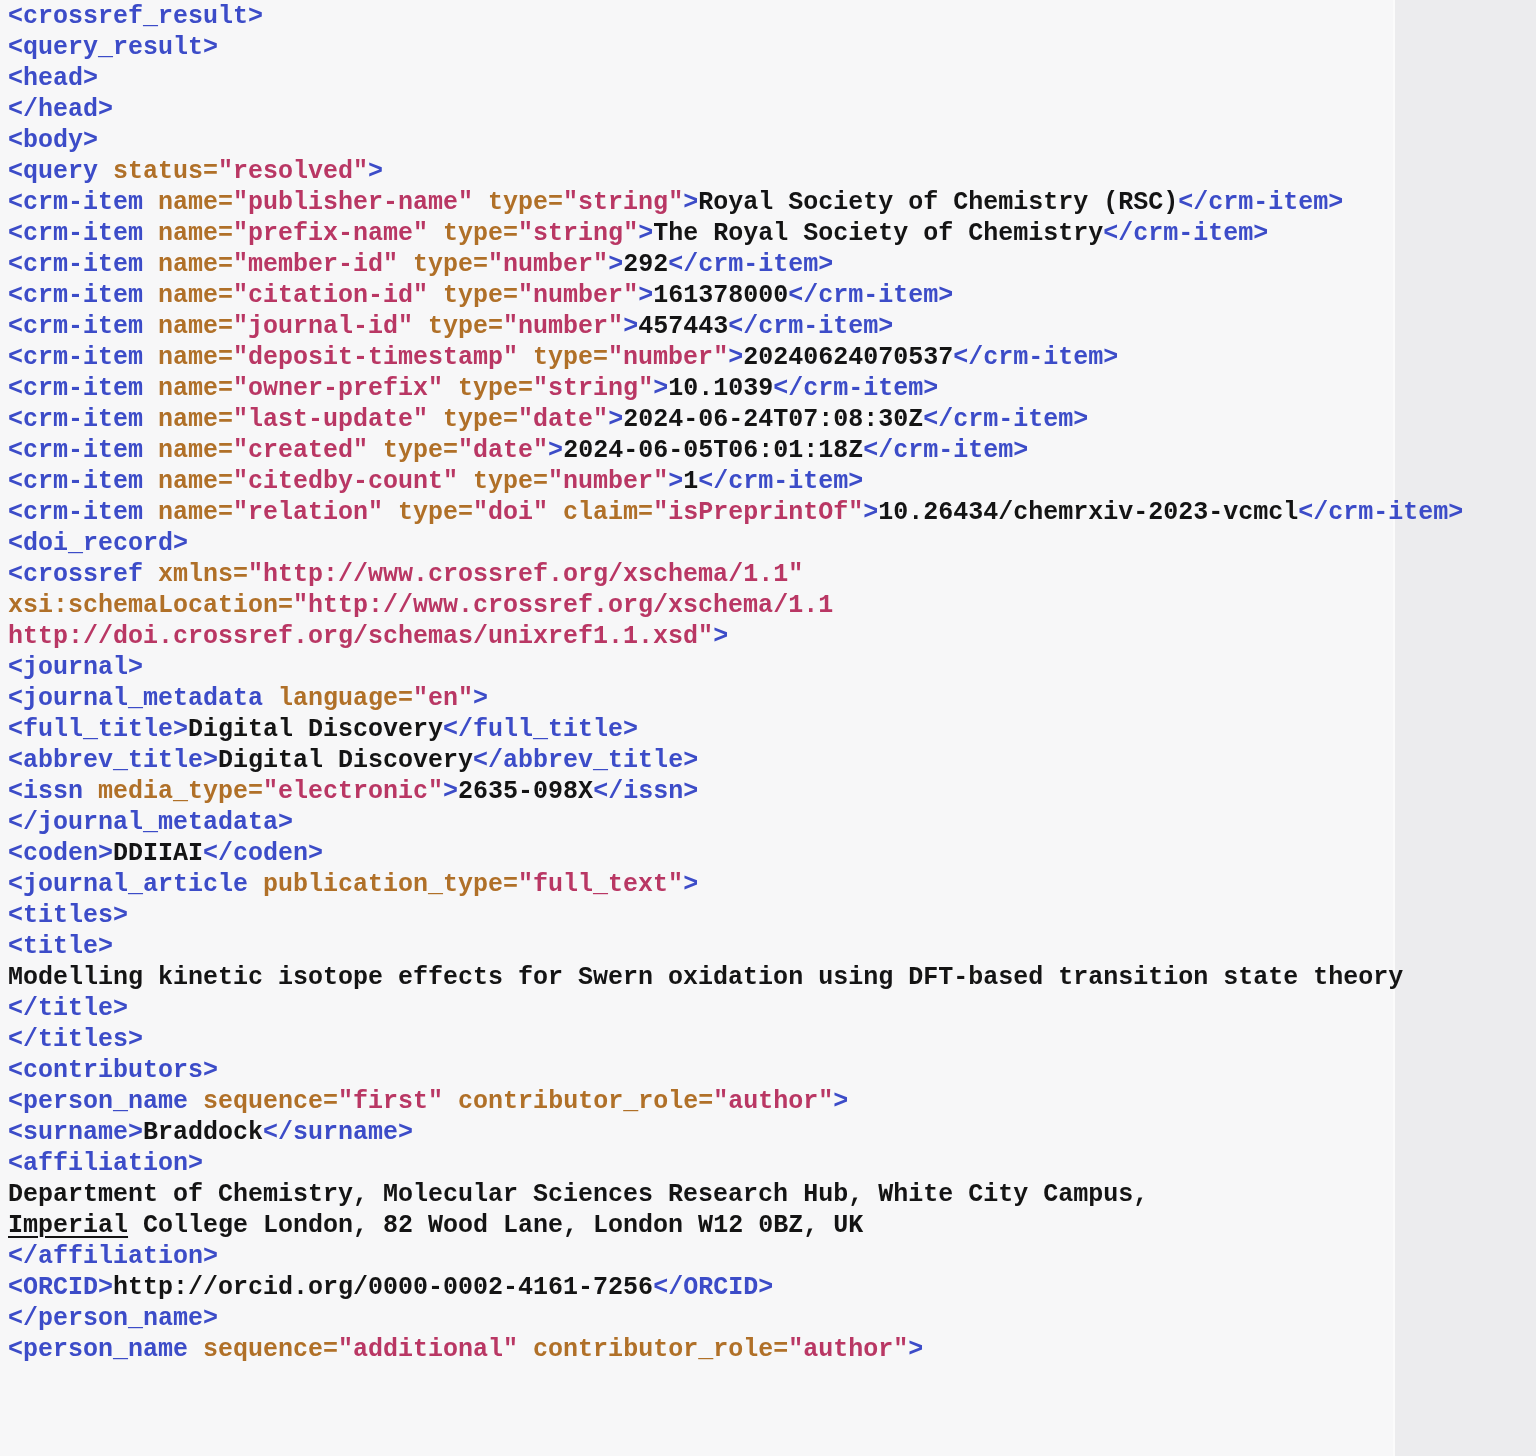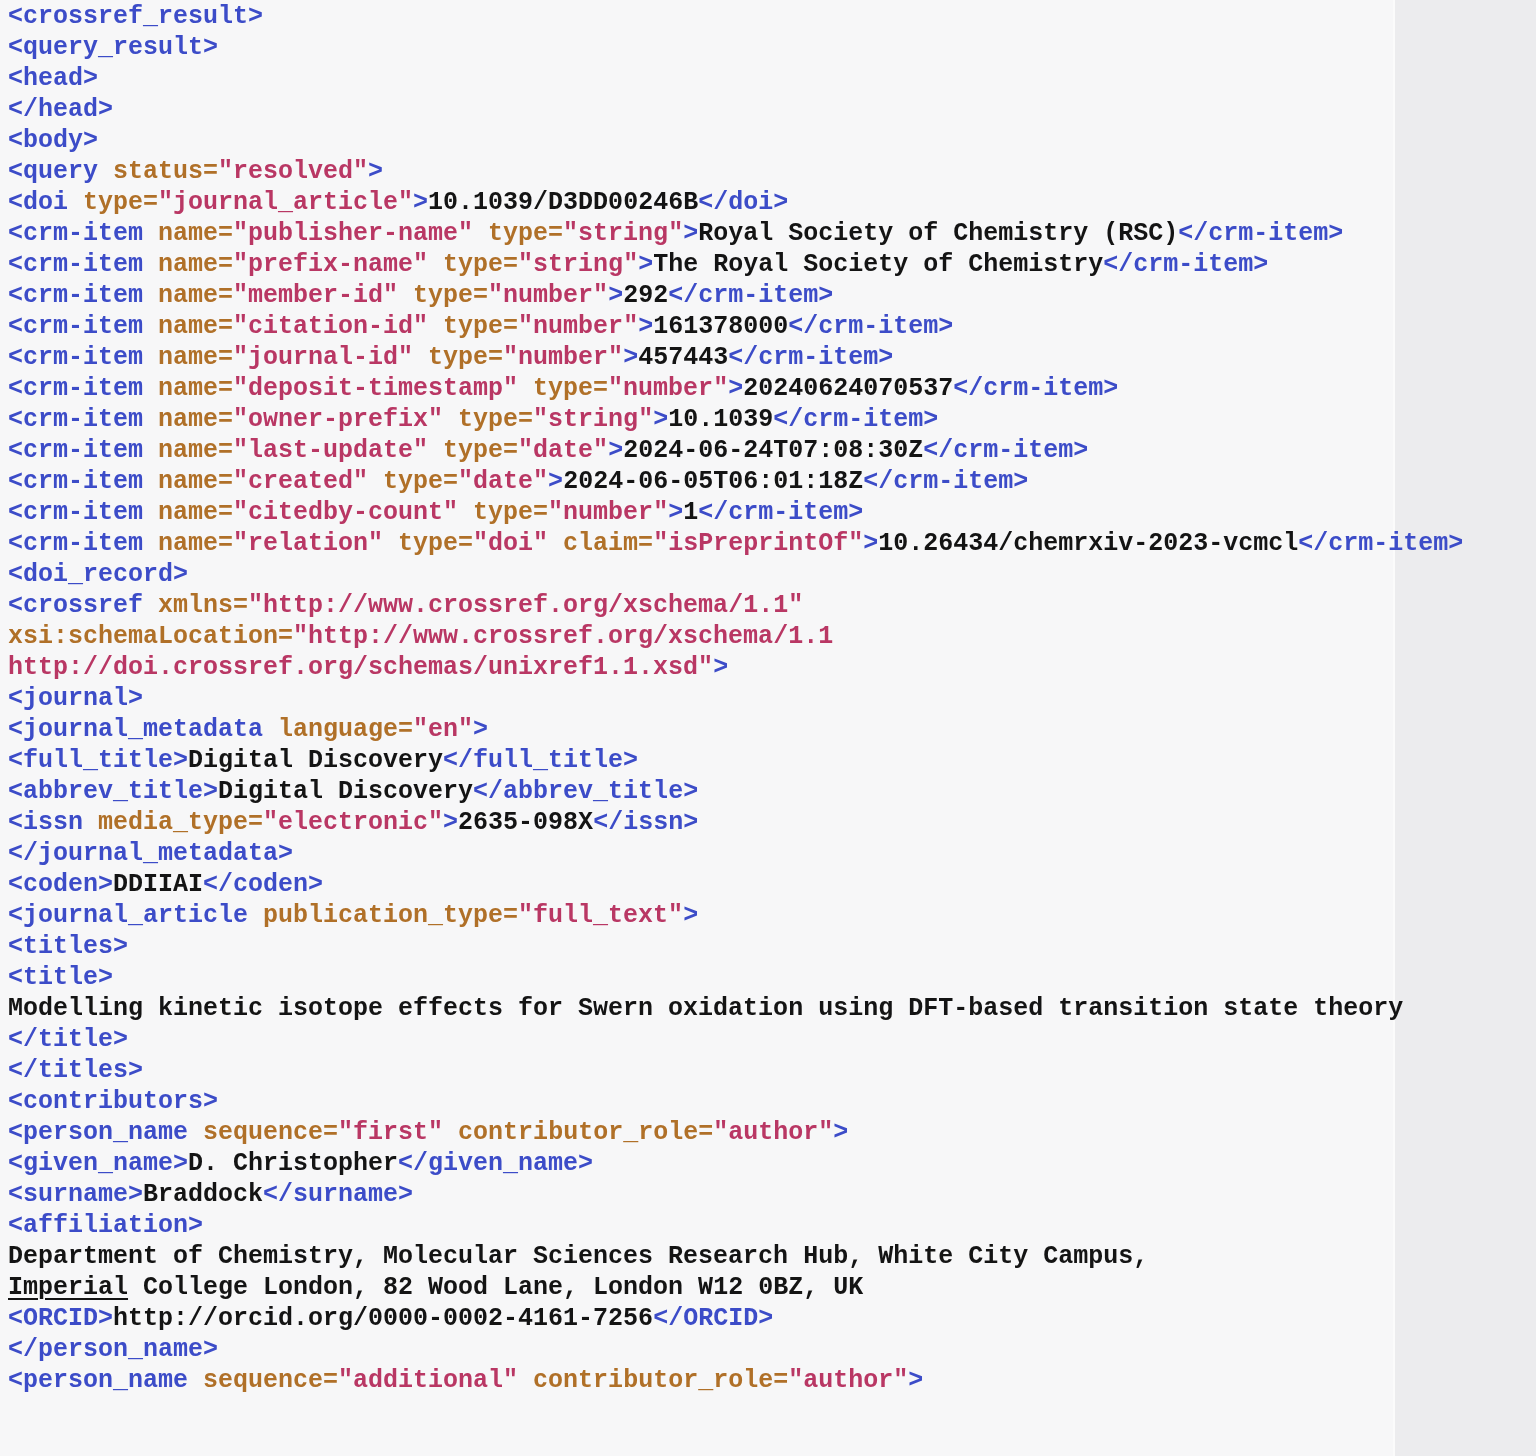--- a/index.html
+++ b/index.html
@@ -58,21 +58,20 @@
 <body>
 
 <div class="gutter"></div>
 <div class="source" id="xml-source">
     <div class="line"><span class="seg-tag">&lt;crossref_result&gt;</span></div>
     <div class="line"><span class="seg-tag">&lt;query_result&gt;</span></div>
     <div class="line"><span class="seg-tag">&lt;head&gt;</span></div>
     <div class="line"><span class="seg-tag">&lt;/head&gt;</span></div>
     <div class="line"><span class="seg-tag">&lt;body&gt;</span></div>
     <div class="line"><span class="seg-tag">&lt;query </span><span class="seg-attr">status=</span><span class="seg-val">"resolved"</span><span class="seg-tag">&gt;</span></div>
-    <div class="line"><span class="seg-tag">&lt;doi </span><span class="seg-attr">type=</span><span class="seg-val">"journal_article"</span><span class="seg-tag">&gt;</span><span class="seg-text">10.1039/D3DD00246B</span><span class="seg-tag">&lt;/doi&gt;</span></div>
     <div class="line"><span class="seg-tag">&lt;crm-item </span><span class="seg-attr">name=</span><span class="seg-val">"publisher-name"</span><span class="seg-attr"> type=</span><span class="seg-val">"string"</span><span class="seg-tag">&gt;</span><span class="seg-text">Royal Society of Chemistry (RSC)</span><span class="seg-tag">&lt;/crm-item&gt;</span></div>
     <div class="line"><span class="seg-tag">&lt;crm-item </span><span class="seg-attr">name=</span><span class="seg-val">"prefix-name"</span><span class="seg-attr"> type=</span><span class="seg-val">"string"</span><span class="seg-tag">&gt;</span><span class="seg-text">The Royal Society of Chemistry</span><span class="seg-tag">&lt;/crm-item&gt;</span></div>
     <div class="line"><span class="seg-tag">&lt;crm-item </span><span class="seg-attr">name=</span><span class="seg-val">"member-id"</span><span class="seg-attr"> type=</span><span class="seg-val">"number"</span><span class="seg-tag">&gt;</span><span class="seg-text">292</span><span class="seg-tag">&lt;/crm-item&gt;</span></div>
     <div class="line"><span class="seg-tag">&lt;crm-item </span><span class="seg-attr">name=</span><span class="seg-val">"citation-id"</span><span class="seg-attr"> type=</span><span class="seg-val">"number"</span><span class="seg-tag">&gt;</span><span class="seg-text">161378000</span><span class="seg-tag">&lt;/crm-item&gt;</span></div>
     <div class="line"><span class="seg-tag">&lt;crm-item </span><span class="seg-attr">name=</span><span class="seg-val">"journal-id"</span><span class="seg-attr"> type=</span><span class="seg-val">"number"</span><span class="seg-tag">&gt;</span><span class="seg-text">457443</span><span class="seg-tag">&lt;/crm-item&gt;</span></div>
     <div class="line"><span class="seg-tag">&lt;crm-item </span><span class="seg-attr">name=</span><span class="seg-val">"deposit-timestamp"</span><span class="seg-attr"> type=</span><span class="seg-val">"number"</span><span class="seg-tag">&gt;</span><span class="seg-text">20240624070537</span><span class="seg-tag">&lt;/crm-item&gt;</span></div>
     <div class="line"><span class="seg-tag">&lt;crm-item </span><span class="seg-attr">name=</span><span class="seg-val">"owner-prefix"</span><span class="seg-attr"> type=</span><span class="seg-val">"string"</span><span class="seg-tag">&gt;</span><span class="seg-text">10.1039</span><span class="seg-tag">&lt;/crm-item&gt;</span></div>
     <div class="line"><span class="seg-tag">&lt;crm-item </span><span class="seg-attr">name=</span><span class="seg-val">"last-update"</span><span class="seg-attr"> type=</span><span class="seg-val">"date"</span><span class="seg-tag">&gt;</span><span class="seg-text">2024-06-24T07:08:30Z</span><span class="seg-tag">&lt;/crm-item&gt;</span></div>
     <div class="line"><span class="seg-tag">&lt;crm-item </span><span class="seg-attr">name=</span><span class="seg-val">"created"</span><span class="seg-attr"> type=</span><span class="seg-val">"date"</span><span class="seg-tag">&gt;</span><span class="seg-text">2024-06-05T06:01:18Z</span><span class="seg-tag">&lt;/crm-item&gt;</span></div>
     <div class="line"><span class="seg-tag">&lt;crm-item </span><span class="seg-attr">name=</span><span class="seg-val">"citedby-count"</span><span class="seg-attr"> type=</span><span class="seg-val">"number"</span><span class="seg-tag">&gt;</span><span class="seg-text">1</span><span class="seg-tag">&lt;/crm-item&gt;</span></div>
@@ -89,21 +88,21 @@
     <div class="line"><span class="seg-tag">&lt;/journal_metadata&gt;</span></div>
     <div class="line"><span class="seg-tag">&lt;coden&gt;</span><span class="seg-text">DDIIAI</span><span class="seg-tag">&lt;/coden&gt;</span></div>
     <div class="line"><span class="seg-tag">&lt;journal_article </span><span class="seg-attr">publication_type=</span><span class="seg-val">"full_text"</span><span class="seg-tag">&gt;</span></div>
     <div class="line"><span class="seg-tag">&lt;titles&gt;</span></div>
     <div class="line"><span class="seg-tag">&lt;title&gt;</span></div>
     <div class="line"><span class="seg-text">Modelling kinetic isotope effects for Swern oxidation using DFT-based transition state theory</span></div>
     <div class="line"><span class="seg-tag">&lt;/title&gt;</span></div>
     <div class="line"><span class="seg-tag">&lt;/titles&gt;</span></div>
     <div class="line"><span class="seg-tag">&lt;contributors&gt;</span></div>
     <div class="line"><span class="seg-tag">&lt;person_name </span><span class="seg-attr">sequence=</span><span class="seg-val">"first"</span><span class="seg-attr"> contributor_role=</span><span class="seg-val">"author"</span><span class="seg-tag">&gt;</span></div>
-    <div class="line"><span class="seg-tag">&lt;given_name&gt;</span><span class="seg-text">D. Christopher</span><span class="seg-tag">&lt;/given_name&gt;</span></div>
     <div class="line"><span class="seg-tag">&lt;surname&gt;</span><span class="seg-text">Braddock</span><span class="seg-tag">&lt;/surname&gt;</span></div>
     <div class="line"><span class="seg-tag">&lt;affiliation&gt;</span></div>
     <div class="line"><span class="seg-text">Department of Chemistry, Molecular Sciences Research Hub, White City Campus,</span></div>
     <div class="line"><span class="seg-text-u">Imperial</span><span class="seg-text"> College London, 82 Wood Lane, London W12 0BZ, UK</span></div>
+    <div class="line"><span class="seg-tag">&lt;/affiliation&gt;</span></div>
     <div class="line"><span class="seg-tag">&lt;ORCID&gt;</span><span class="seg-text">http://orcid.org/0000-0002-4161-7256</span><span class="seg-tag">&lt;/ORCID&gt;</span></div>
     <div class="line"><span class="seg-tag">&lt;/person_name&gt;</span></div>
     <div class="line"><span class="seg-tag">&lt;person_name </span><span class="seg-attr">sequence=</span><span class="seg-val">"additional"</span><span class="seg-attr"> contributor_role=</span><span class="seg-val">"author"</span><span class="seg-tag">&gt;</span></div>
   </div>
 
 </body></html>

